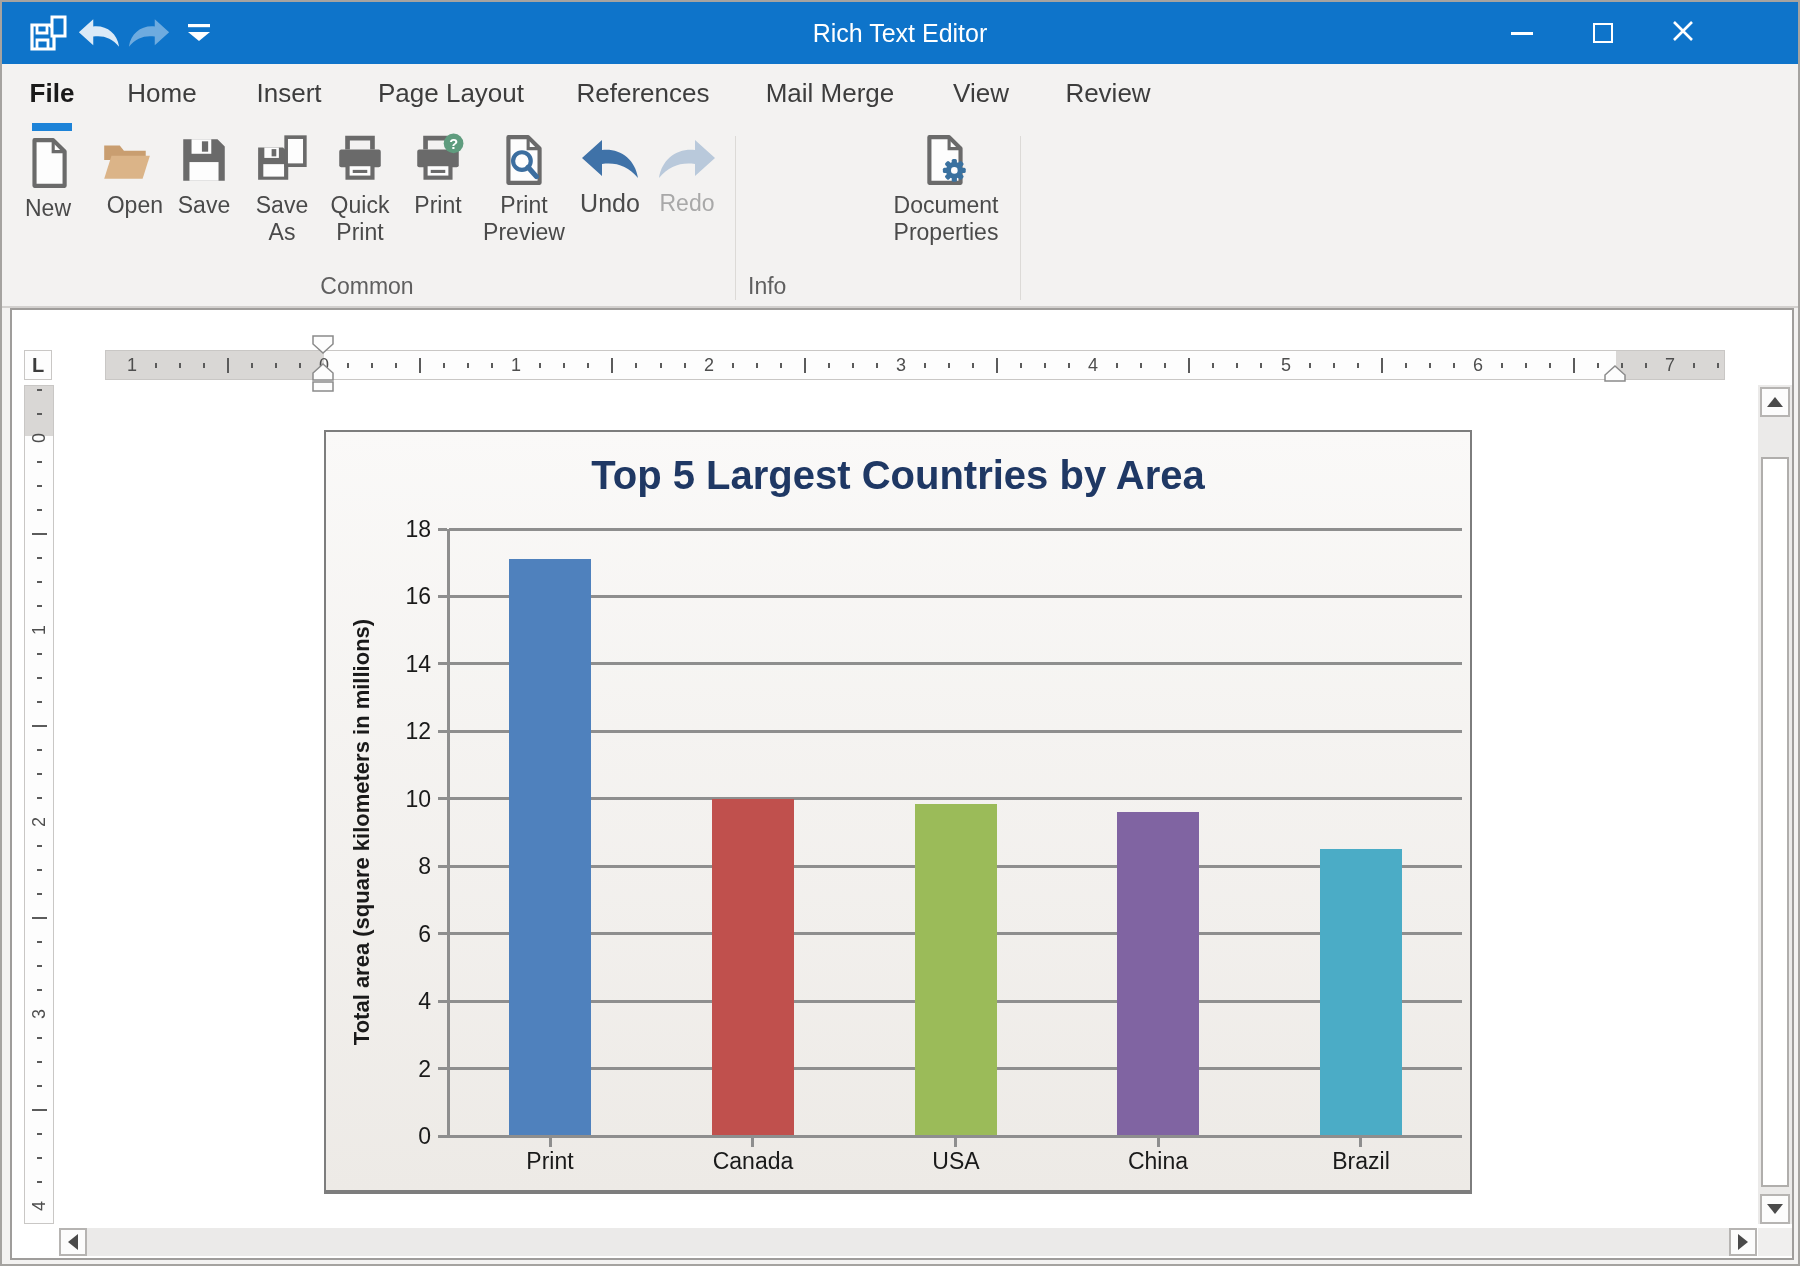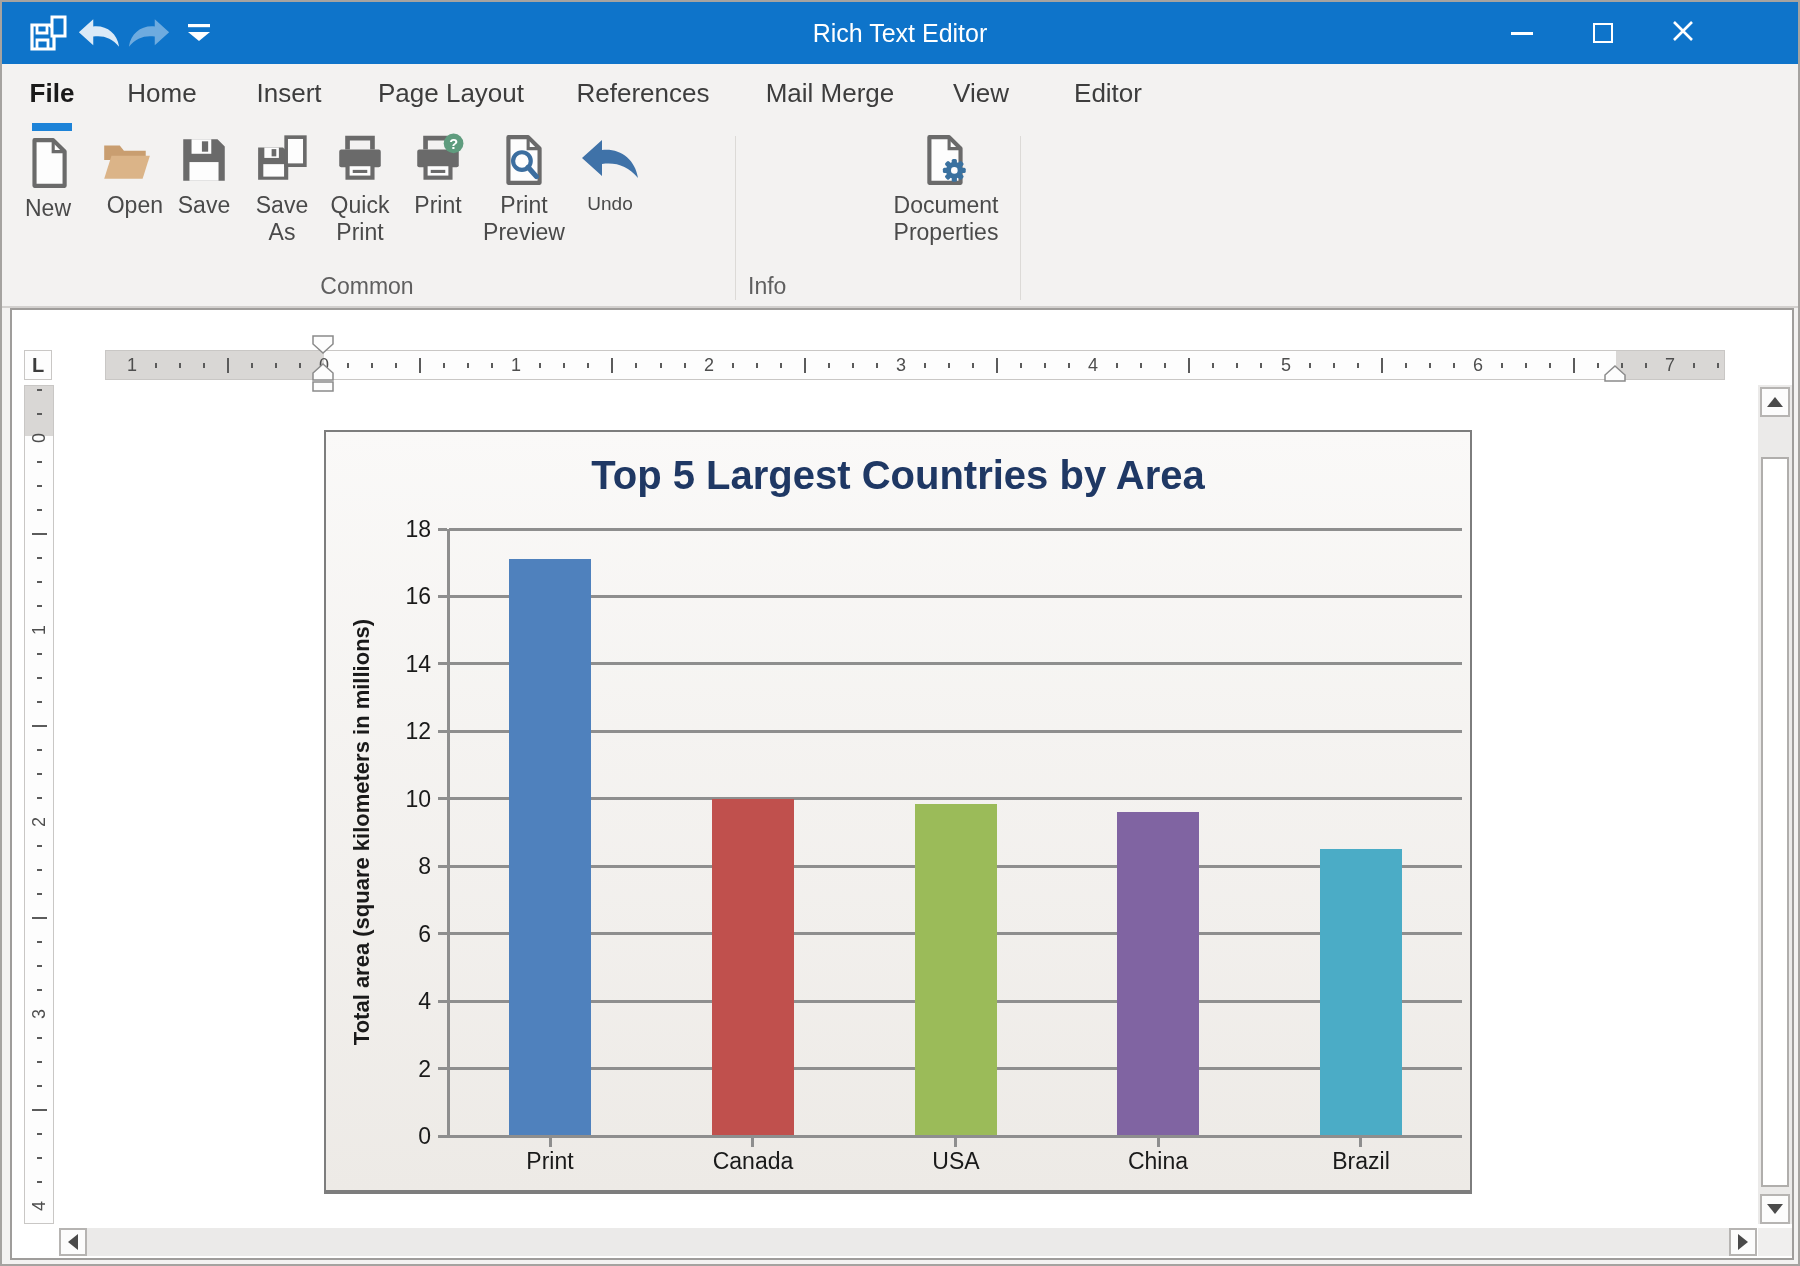--- a/index.html
+++ b/index.html
@@ -170,21 +170,21 @@
       </span>
     </div>
     <div style="position: absolute; left: 50px; top: 62px; height: 58px; transform: translateX(-50%); display: flex; align-items: center; font-size: 26px; white-space: nowrap; color: rgb(26, 26, 26); font-weight: bold; z-index: 4;">File</div>
     <div style="position: absolute; left: 30px; top: 121px; width: 40px; height: 8px; background: rgb(29, 131, 216); z-index: 4;"></div>
     <div style="position: absolute; left: 160px; top: 62px; height: 58px; transform: translateX(-50%); display: flex; align-items: center; font-size: 26px; white-space: nowrap; color: rgb(61, 61, 61); font-weight: normal; z-index: 4;">Home</div>
     <div style="position: absolute; left: 287px; top: 62px; height: 58px; transform: translateX(-50%); display: flex; align-items: center; font-size: 26px; white-space: nowrap; color: rgb(61, 61, 61); font-weight: normal; z-index: 4;">Insert</div>
     <div style="position: absolute; left: 449px; top: 62px; height: 58px; transform: translateX(-50%); display: flex; align-items: center; font-size: 26px; white-space: nowrap; color: rgb(61, 61, 61); font-weight: normal; z-index: 4;">Page Layout</div>
     <div style="position: absolute; left: 641px; top: 62px; height: 58px; transform: translateX(-50%); display: flex; align-items: center; font-size: 26px; white-space: nowrap; color: rgb(61, 61, 61); font-weight: normal; z-index: 4;">References</div>
     <div style="position: absolute; left: 828px; top: 62px; height: 58px; transform: translateX(-50%); display: flex; align-items: center; font-size: 26px; white-space: nowrap; color: rgb(61, 61, 61); font-weight: normal; z-index: 4;">Mail Merge</div>
     <div style="position: absolute; left: 979px; top: 62px; height: 58px; transform: translateX(-50%); display: flex; align-items: center; font-size: 26px; white-space: nowrap; color: rgb(61, 61, 61); font-weight: normal; z-index: 4;">View</div>
-    <div style="position: absolute; left: 1106px; top: 62px; height: 58px; transform: translateX(-50%); display: flex; align-items: center; font-size: 26px; white-space: nowrap; color: rgb(61, 61, 61); font-weight: normal; z-index: 4;">Editor</div>
+    <div style="position: absolute; left: 1106px; top: 62px; height: 58px; transform: translateX(-50%); display: flex; align-items: center; font-size: 26px; white-space: nowrap; color: rgb(61, 61, 61); font-weight: normal; z-index: 4;">Review</div>
     <div style="position: absolute; left: 9px; top: 134px; width: 74px; height: 128px; text-align: center; z-index: 4;">
       <span style="display:flex;align-items:center;justify-content:center;">
         <svg width="54" height="54" viewBox="0 0 52 52">
           <path d="M13 4 H31 L42 15 V48 H13 Z" fill="#fdfdfd" stroke="#6a6a6a" stroke-width="4" stroke-linejoin="round"></path>
           <path d="M31 5 V15 H41" fill="none" stroke="#6a6a6a" stroke-width="3"></path>
         </svg>
       </span>
       <div style="font-size: 23px; line-height: 27px; margin-top: 5px; color: rgb(74, 74, 74);">New</div>
     </div>
     <div style="position: absolute; left: 87px; top: 131px; width: 74px; height: 128px; text-align: right; z-index: 4;">
@@ -255,21 +255,29 @@
         </svg>
       </span>
       <div style="font-size: 23px; line-height: 27px; margin-top: 5px; color: rgb(74, 74, 74);">Print Preview</div>
     </div>
     <div style="position: absolute; left: 568px; top: 131px; width: 80px; height: 128px; text-align: center; z-index: 4;">
       <span style="display:flex;align-items:center;justify-content:center;">
         <svg width="64" height="52" viewBox="0 0 64 52">
           <path d="M4 25 L24 7 V17 C42 15 57 26 60 45 C50 33 38 29 24 31 V43 Z" fill="#3f72a8"></path>
         </svg>
       </span>
-      <div style="font-size: 19px; line-height: 27px; margin-top: 5px; color: rgb(74, 74, 74);">Undo</div>
+      <div style="font-size: 25px; line-height: 27px; margin-top: 5px; color: rgb(74, 74, 74);">Undo</div>
+    </div>
+    <div style="position: absolute; left: 645px; top: 131px; width: 80px; height: 128px; text-align: center; z-index: 4;">
+      <span style="display:flex;align-items:center;justify-content:center;">
+        <svg width="64" height="52" viewBox="0 0 64 52">
+          <path d="M60 25 L40 7 V17 C22 15 7 26 4 45 C14 33 26 29 40 31 V43 Z" fill="#b9c9db"></path>
+        </svg>
+      </span>
+      <div style="font-size: 23px; line-height: 27px; margin-top: 5px; color: rgb(168, 168, 168);">Redo</div>
     </div>
     <div style="position: absolute; left: 365px; top: 269px; width: 260px; height: 30px; transform: translateX(-50%); text-align: center; font-size: 23px; line-height: 30px; color: rgb(95, 95, 95); z-index: 4;">Common</div>
     <div style="position: absolute; left: 869px; top: 131px; width: 150px; height: 128px; text-align: center; z-index: 4;">
       <span style="display:flex;align-items:center;justify-content:center;">
         <svg width="54" height="54" viewBox="0 0 52 52">
           <path d="M10 4 H29 L40 15 V48 H10 Z" fill="#fdfdfd" stroke="#6a6a6a" stroke-width="4" stroke-linejoin="round"></path>
           <path d="M29 5 V15 H39" fill="none" stroke="#6a6a6a" stroke-width="3"></path>
           <g fill="#3a719f">
             <rect x="31.5" y="25" width="5" height="22" rx="1.5"></rect>
             <rect x="31.5" y="25" width="5" height="22" rx="1.5" transform="rotate(45 34 36)"></rect>

